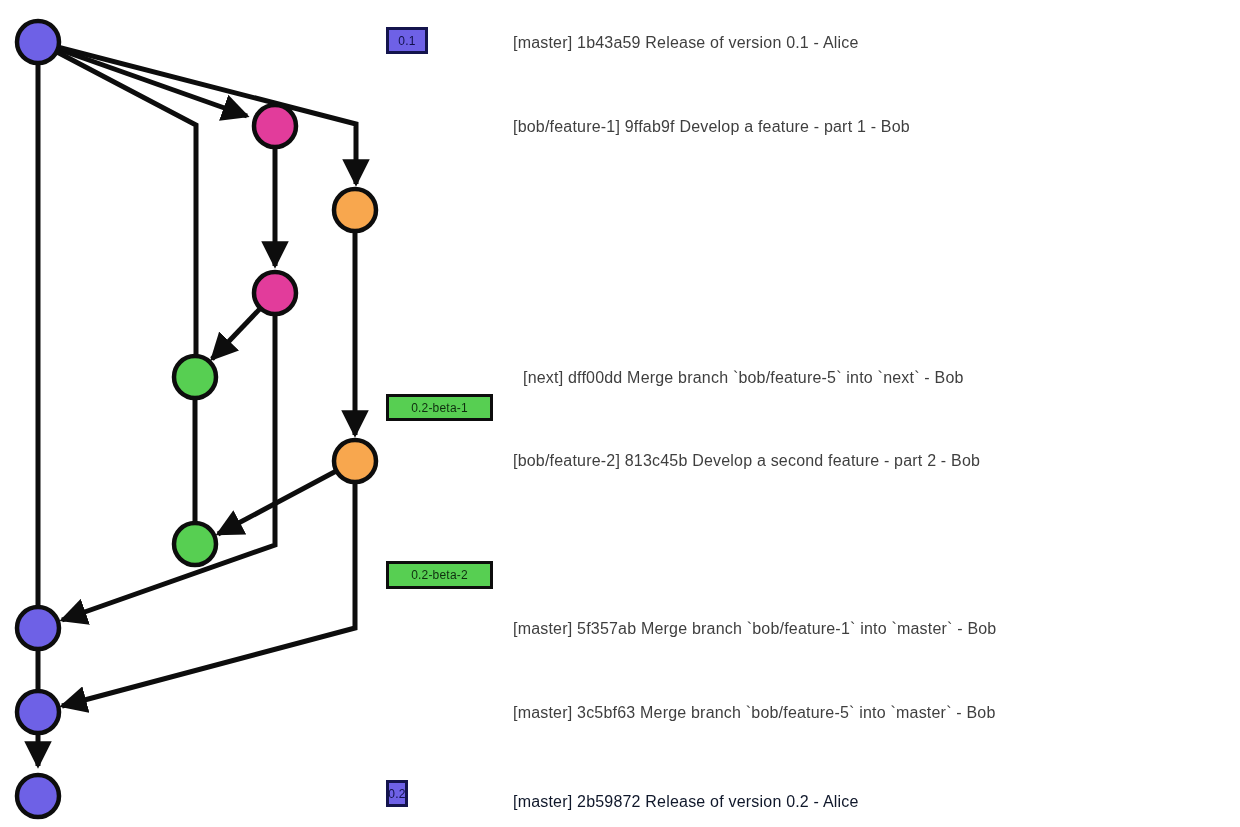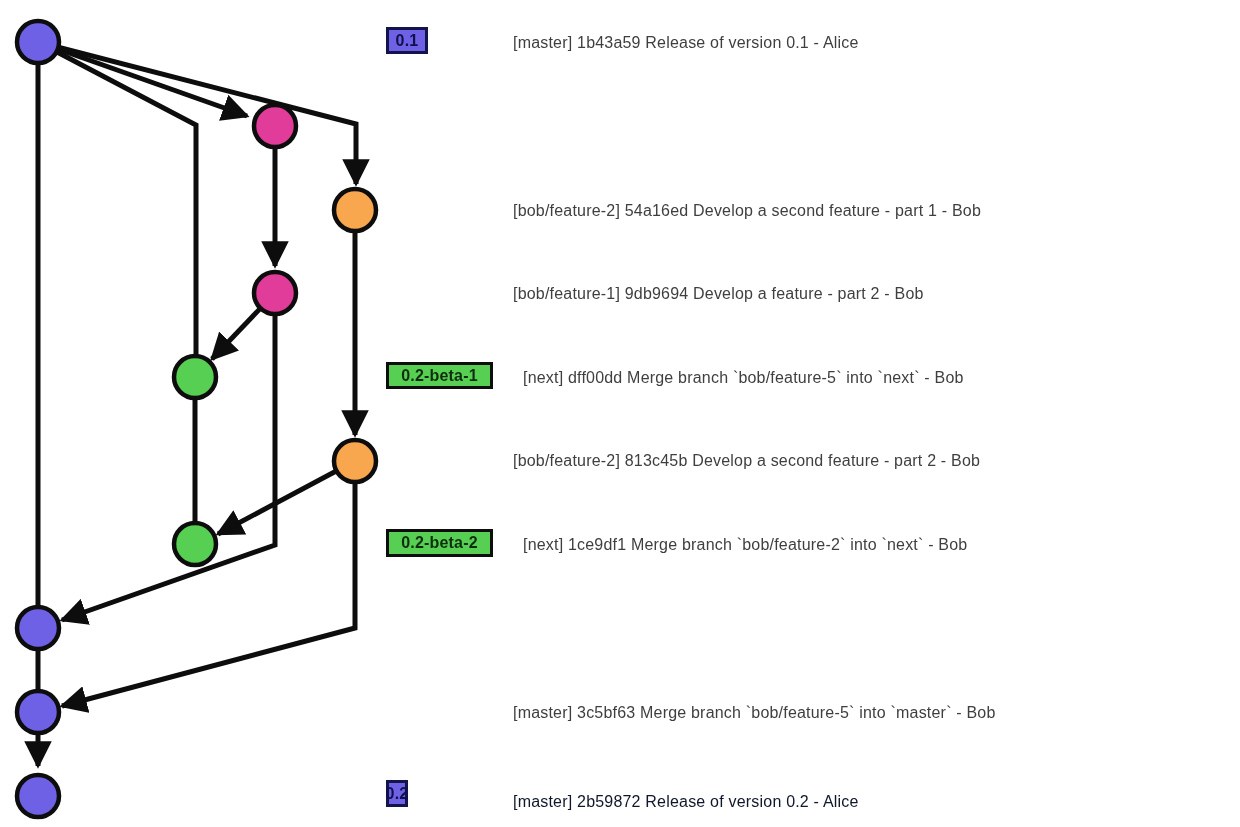--- a/index.html
+++ b/index.html
@@ -23,27 +23,27 @@
     color: #3f3f3f;
     white-space: nowrap;
   }
   .commit-row.indent { left: 523px; }
   .tag {
     position: absolute;
     box-sizing: border-box;
     display: flex;
     align-items: center;
     justify-content: center;
-    font-size: 16px;
-    font-weight: 700;
+    font-size: 12px;
+    font-weight: 400;
     letter-spacing: 0.2px;
     border: 3px solid #a3a3a3;
   }
   .tag-release { border-color: #14144d; }
-  .tag-beta   { border-color: #0d0d0d; }
+  .tag-beta   { border-color: #0d0d0d; margin-top: 32px; }
 </style>
 </head>
 <body>
 
 <div class="canvas">
 
   <svg class="graph-svg" width="1240" height="827" viewBox="0 0 1240 827">
     <defs>
       <marker id="arw" viewBox="0 0 10 10" refX="9" refY="5" markerWidth="5.5" markerHeight="5.5" orient="auto-start-reverse">
         <path d="M0,0 L10,5 L0,10 z" fill="#0d0d0d"></path>
@@ -78,21 +78,20 @@
       <circle cx="38" cy="796" r="21" fill="#6e61e6"></circle>
     </g>
   </svg>
 
   <div class="tag tag-release" style="left: 386px; top: 27px; width: 42px; height: 27px; background-color: rgb(110, 97, 230); color: rgb(16, 16, 74);">0.1</div>
   <div class="tag tag-beta" style="left: 386px; top: 362px; width: 107px; height: 27px; background-color: rgb(87, 207, 82); color: rgb(15, 46, 15);">0.2-beta-1</div>
   <div class="tag tag-beta" style="left: 386px; top: 529px; width: 107px; height: 28px; background-color: rgb(87, 207, 82); color: rgb(15, 46, 15);">0.2-beta-2</div>
   <div class="tag tag-release" style="left: 386px; top: 780px; width: 22px; height: 27px; background-color: rgb(110, 97, 230); color: rgb(16, 16, 74);">0.2</div>
 
   <div class="commit-row" style="top: 30px; color: rgb(63, 63, 63);">[master] 1b43a59 Release of version 0.1 - Alice</div>
-  <div class="commit-row" style="top: 198px; color: rgb(63, 63, 63);">[bob/feature-2] 54a16ed Develop a second feature - part 1 - Bob</div>
-  <div class="commit-row" style="top: 281px; color: rgb(63, 63, 63);">[bob/feature-1] 9db9694 Develop a feature - part 2 - Bob</div>
+  <div class="commit-row" style="top: 114px; color: rgb(63, 63, 63);">[bob/feature-1] 9ffab9f Develop a feature - part 1 - Bob</div>
   <div class="commit-row indent" style="top: 365px; color: rgb(63, 63, 63);">[next] dff00dd Merge branch `bob/feature-5` into `next` - Bob</div>
   <div class="commit-row" style="top: 448px; color: rgb(63, 63, 63);">[bob/feature-2] 813c45b Develop a second feature - part 2 - Bob</div>
-  <div class="commit-row indent" style="top: 532px; color: rgb(63, 63, 63);">[next] 1ce9df1 Merge branch `bob/feature-2` into `next` - Bob</div>
+  <div class="commit-row" style="top: 616px; color: rgb(63, 63, 63);">[master] 5f357ab Merge branch `bob/feature-1` into `master` - Bob</div>
   <div class="commit-row" style="top: 700px; color: rgb(63, 63, 63);">[master] 3c5bf63 Merge branch `bob/feature-5` into `master` - Bob</div>
   <div class="commit-row" style="top: 789px; color: #0f172a;">[master] 2b59872 Release of version 0.2 - Alice</div>
 
 </div>
 
 </body></html>

